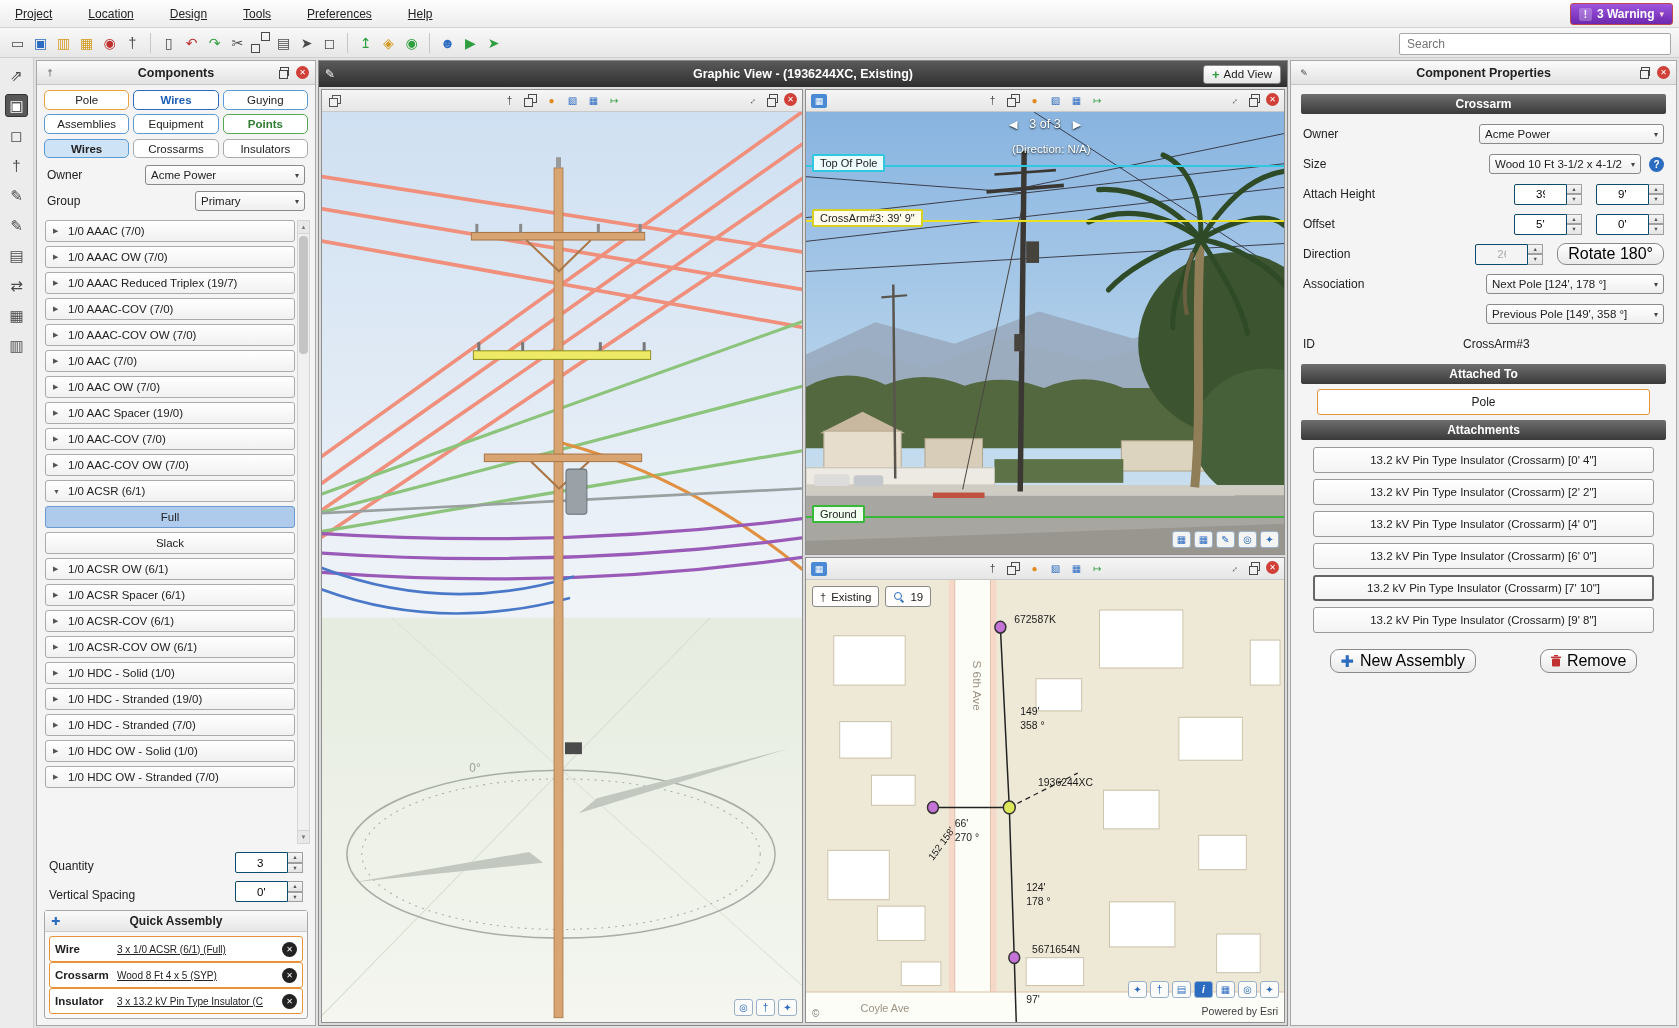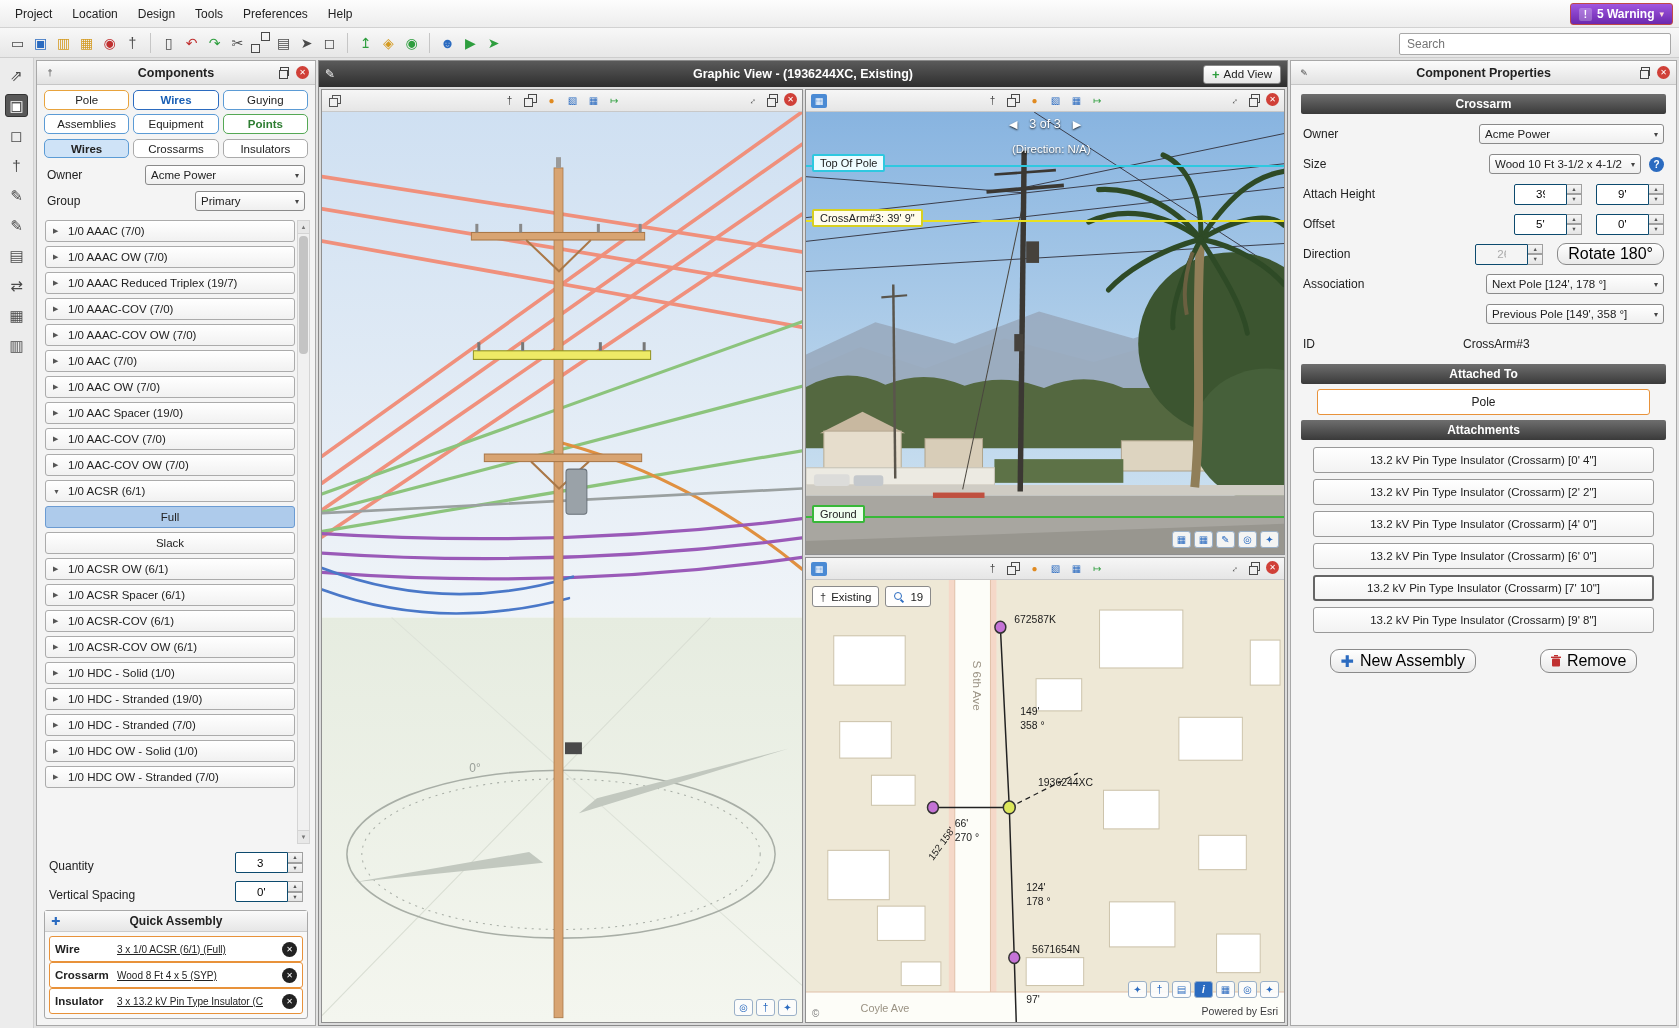--- a/index.html
+++ b/index.html
@@ -2,21 +2,21 @@
 <html><head>
 <meta charset="utf-8">
 <style>
   html,body{margin:0;padding:0;width:1679px;height:1028px;overflow:hidden;
     font-family:"Liberation Sans","DejaVu Sans",sans-serif;font-size:12px;background:#e2e2e2;color:#222;}
   *{box-sizing:border-box;}
 
   
   .menubar{height:28px;display:flex;align-items:center;padding:0 6px;gap:2px;
     background:linear-gradient(#fdfdfd,#ededed);border-bottom:1px solid #d2d2d2;position:relative;}
-  .menu-items{display:flex;gap:2px;}
+  .menu-items{display:flex;gap:18px;text-decoration:underline;}
   .menu-item{padding:3px 9px;border-radius:2px;cursor:default;}
   .warning-btn{position:absolute;right:6px;top:3px;height:22px;display:flex;align-items:center;gap:5px;
     padding:0 8px;background:linear-gradient(#a056e0,#6c28ae);border:1px solid #c04848;border-radius:3px;
     color:#fff;font-weight:bold;font-size:12px;}
   .warn-glyph{background:rgba(255,255,255,.25);width:13px;height:13px;border-radius:2px;display:flex;
     align-items:center;justify-content:center;font-size:10px;}
   .warn-caret{color:#ffd9d9;font-size:9px;}
   .toolbar{height:30px;display:flex;align-items:center;padding:0 6px;
     background:linear-gradient(#f8f8f8,#e7e7e7);border-bottom:1px solid #cdcdcd;position:relative;}
   .tb-groups{display:flex;align-items:center;}
@@ -192,21 +192,21 @@
   <div class="menu-items" id="menu-items">
       <span class="menu-item">Project</span>
       <span class="menu-item">Location</span>
       <span class="menu-item">Design</span>
       <span class="menu-item">Tools</span>
       <span class="menu-item">Preferences</span>
       <span class="menu-item">Help</span>
     </div>
   <div class="warning-btn">
     <span class="warn-glyph ic-alert-icon">!</span>
-    <span>5 Warning</span>
+    <span>3 Warning</span>
     <span class="warn-caret ic-caret-icon">▾</span>
   </div>
 </div>
 
 <div class="toolbar">
   <div class="tb-groups" id="toolbar-groups">
       <span class="ibtn ic-new-icon ">▭</span>
       <span class="ibtn ic-save-icon c-blue">▣</span>
       <span class="ibtn ic-open-icon c-amber">▥</span>
       <span class="ibtn ic-archive-icon c-amber">▦</span>

